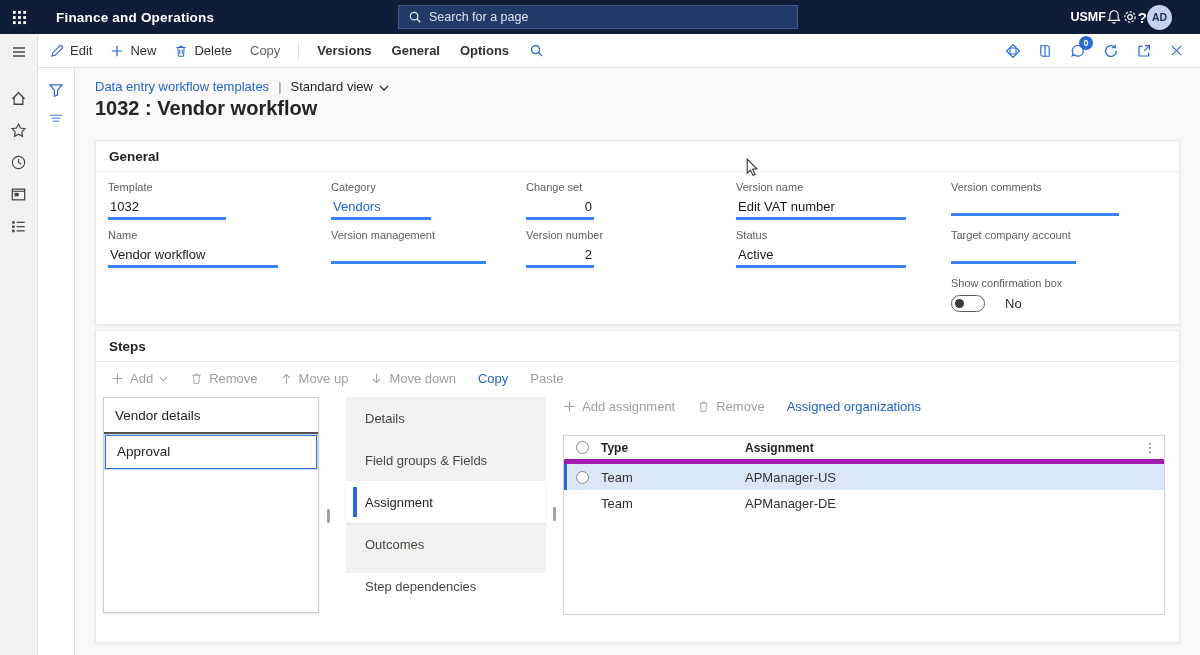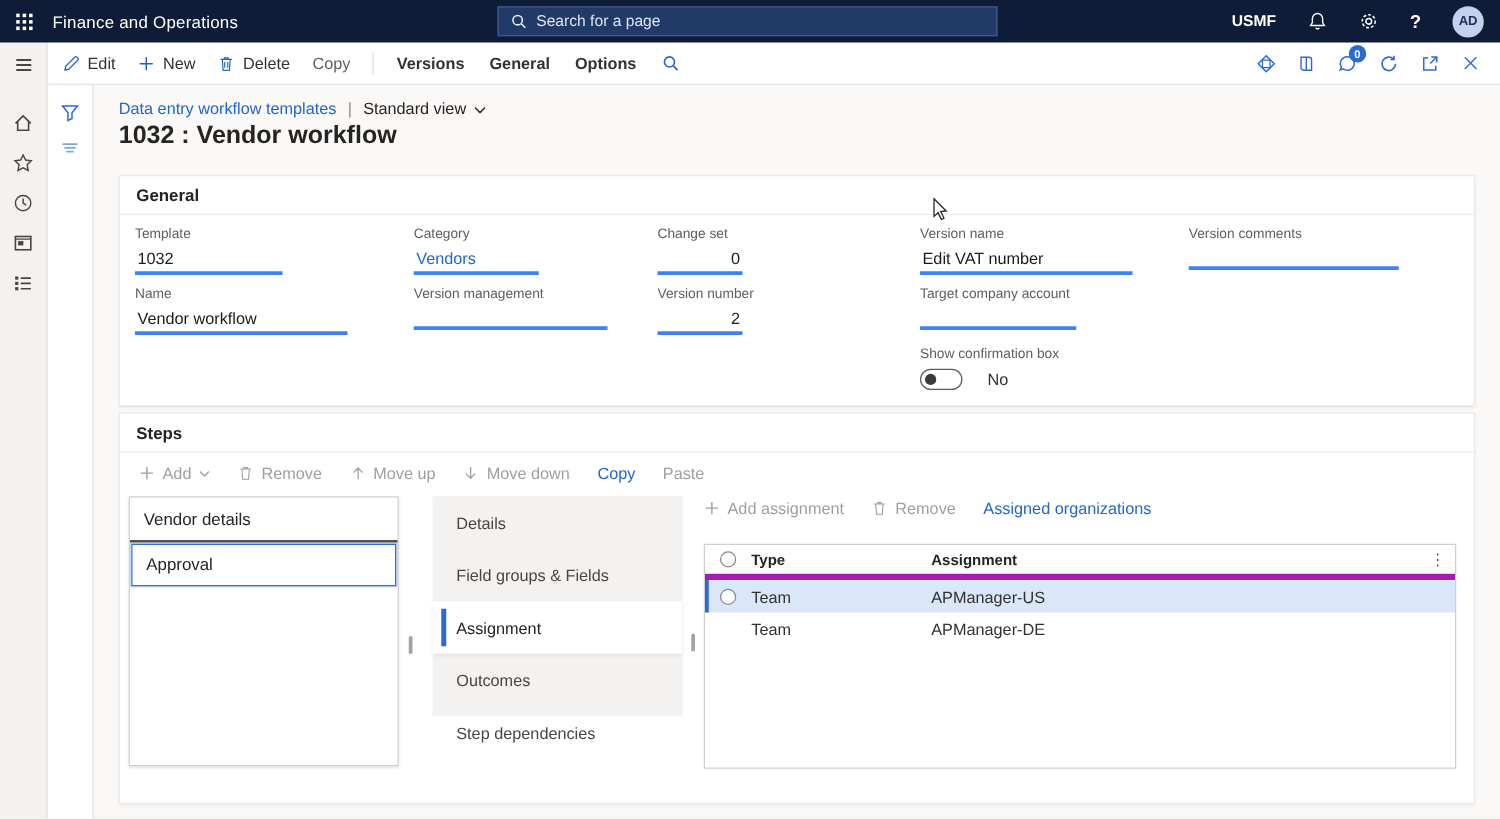--- a/index.html
+++ b/index.html
@@ -2,25 +2,25 @@
 <html><head>
 <meta charset="utf-8">
 <style>
   * { box-sizing: border-box; margin: 0; padding: 0; }
   body { font-family: "Liberation Sans", "DejaVu Sans", sans-serif; background:#e8e8e8; }
   .screen { position:relative; width:1200px; height:655px; background:#faf9f8; overflow:hidden; }
 
   
   .topbar { position:absolute; top:0; left:0; right:0; height:34px; background:#0f1c38; color:#fff; display:flex; align-items:center; z-index:30; }
   .waffle-btn { width:38px; height:34px; display:flex; align-items:center; justify-content:center; cursor:pointer; }
-  .app-title { font-size:13.5px; font-weight:400; letter-spacing:.2px; margin-left:4px; }
+  .app-title { font-size:13.5px; font-weight:700; letter-spacing:.2px; margin-left:18px; }
   .top-search { position:absolute; left:398px; top:5px; width:400px; height:24px; background:#223a68; border:1px solid #44588c; display:flex; align-items:center; padding:0 9px; gap:7px; }
   .top-search input { flex:1; background:transparent; border:none; outline:none; color:#eef1f8; font-size:12.5px; font-family:inherit; }
   .top-search input::placeholder { color:#dde4f2; opacity:1; }
-  .top-right { margin-left:auto; display:flex; align-items:center; gap:25px; padding-right:13px; }
+  .top-right { margin-left:auto; display:flex; align-items:center; padding-right:28px; }
   .top-right .tr-item { display:flex; align-items:center; color:#fff; cursor:pointer; }
   .company-label { font-size:12.5px; font-weight:600; }
   .help-q { font-size:15px; font-weight:600; }
   .avatar { width:25px; height:25px; border-radius:50%; background:#c3d0ee; color:#1b2f57; font-size:10.5px; font-weight:700; display:flex; align-items:center; justify-content:center; }
 
   
   .leftnav { position:absolute; top:34px; left:0; width:38px; bottom:0; background:#f3f2f1; border-right:1px solid #e1dfdd; display:flex; flex-direction:column; align-items:center; z-index:20; }
   .leftnav .nav-btn { width:38px; height:30px; display:flex; align-items:center; justify-content:center; color:#484644; cursor:pointer; }
   .leftnav .nav-btn.hamb { margin-top:3px; margin-bottom:14px; }
   .leftnav .nav-btn + .nav-btn { margin-top:2px; }
@@ -331,20 +331,24 @@
           <div class="flabel">Name</div>
           <div class="fvalue w170">Vendor workflow</div>
         </div>
         <div class="field">
           <div class="flabel">Version management</div>
           <div class="fvalue w155"></div>
         </div>
         <div class="field">
           <div class="flabel">Version number</div>
           <div class="fvalue num w68">2</div>
+        </div>
+        <div class="field">
+          <div class="flabel">Status</div>
+          <div class="fvalue w170">Active</div>
         </div>
         <div class="field">
           <div class="flabel">Target company account</div>
           <div class="fvalue w125"></div>
         </div>
 
         <div></div>
           <div></div>
           <div></div>
           <div></div>

